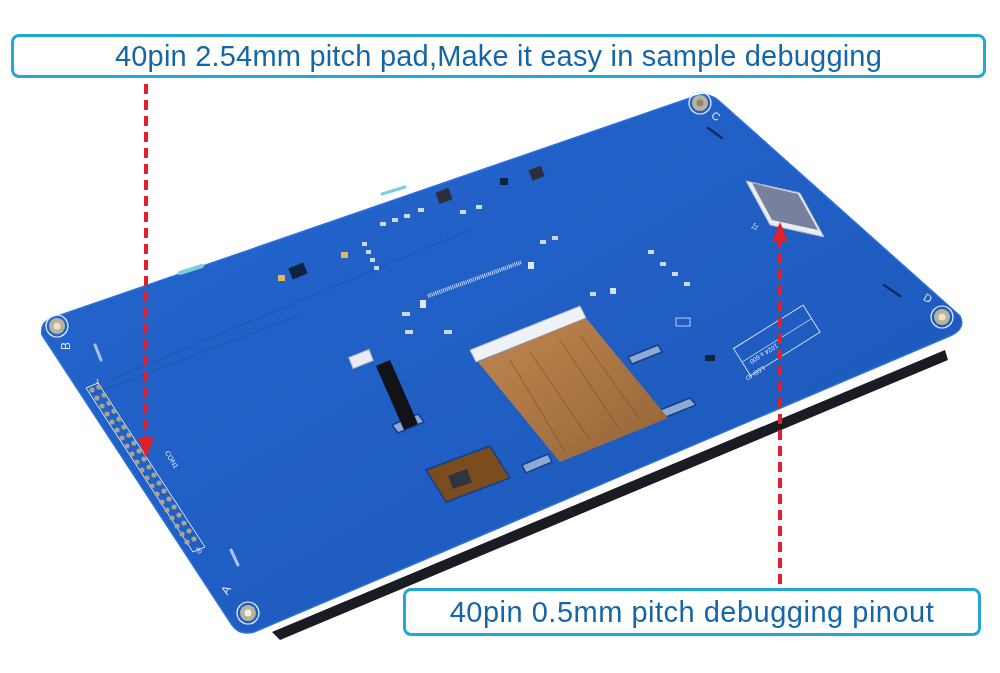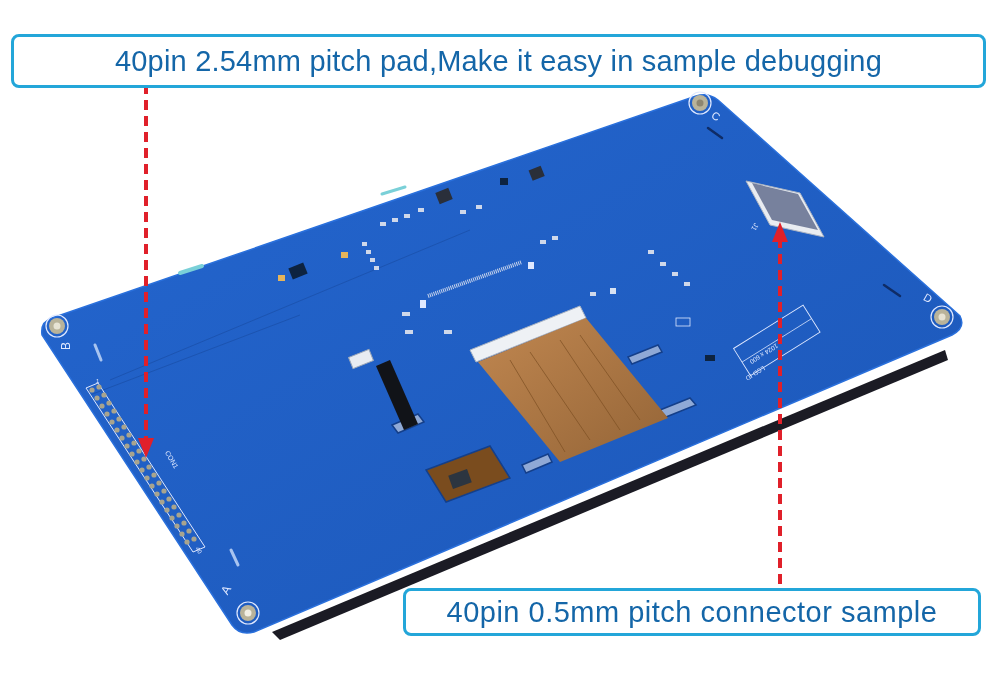--- a/index.html
+++ b/index.html
@@ -1,18 +1,18 @@
 <!DOCTYPE html>
 <html><head>
   <meta charset="utf-8">
   <style>
     html, body { margin:0; padding:0; }
     body { width:1000px; height:673px; background:#ffffff; position:relative; overflow:hidden; font-family:"Liberation Sans", sans-serif; }
     .callout { position:absolute; border:3px solid #23a6d9; border-radius:8px; background:#ffffff; color:#1466a8; box-sizing:border-box; display:flex; align-items:center; justify-content:center; white-space:nowrap; }
-    .callout-top { left:11px; top:34px; width:975px; height:54px; font-size:29px; letter-spacing:0.2px; }
+    .callout-top { left:11px; top:34px; width:975px; height:44px; font-size:29px; letter-spacing:0.2px; }
     .callout-bottom { left:403px; top:588px; width:578px; height:48px; font-size:29px; letter-spacing:0.5px; }
     svg.scene { position:absolute; left:0; top:0; }
   </style>
 </head>
 <body>
 
 <svg class="scene" width="1000" height="673" viewBox="0 0 1000 673">
   <defs>
     <linearGradient id="pcbGrad" x1="0" y1="0" x2="1" y2="1">
       <stop offset="0" stop-color="#2466cf"></stop>
@@ -189,14 +189,14 @@
     <line x1="780" y1="584" x2="780" y2="238" stroke="#e0202a" stroke-width="4" stroke-dasharray="10 6"></line>
     <polygon points="772,242 788,242 780,222" fill="#e0202a"></polygon>
   </g>
 </svg>
 
 <div class="callout callout-top">
   <span>40pin 2.54mm pitch pad,Make it easy in sample debugging</span>
 </div>
 
 <div class="callout callout-bottom">
-  <span>40pin 0.5mm pitch connector sample</span>
+  <span>40pin 0.5mm pitch debugging pinout</span>
 </div>
 
 </body></html>

